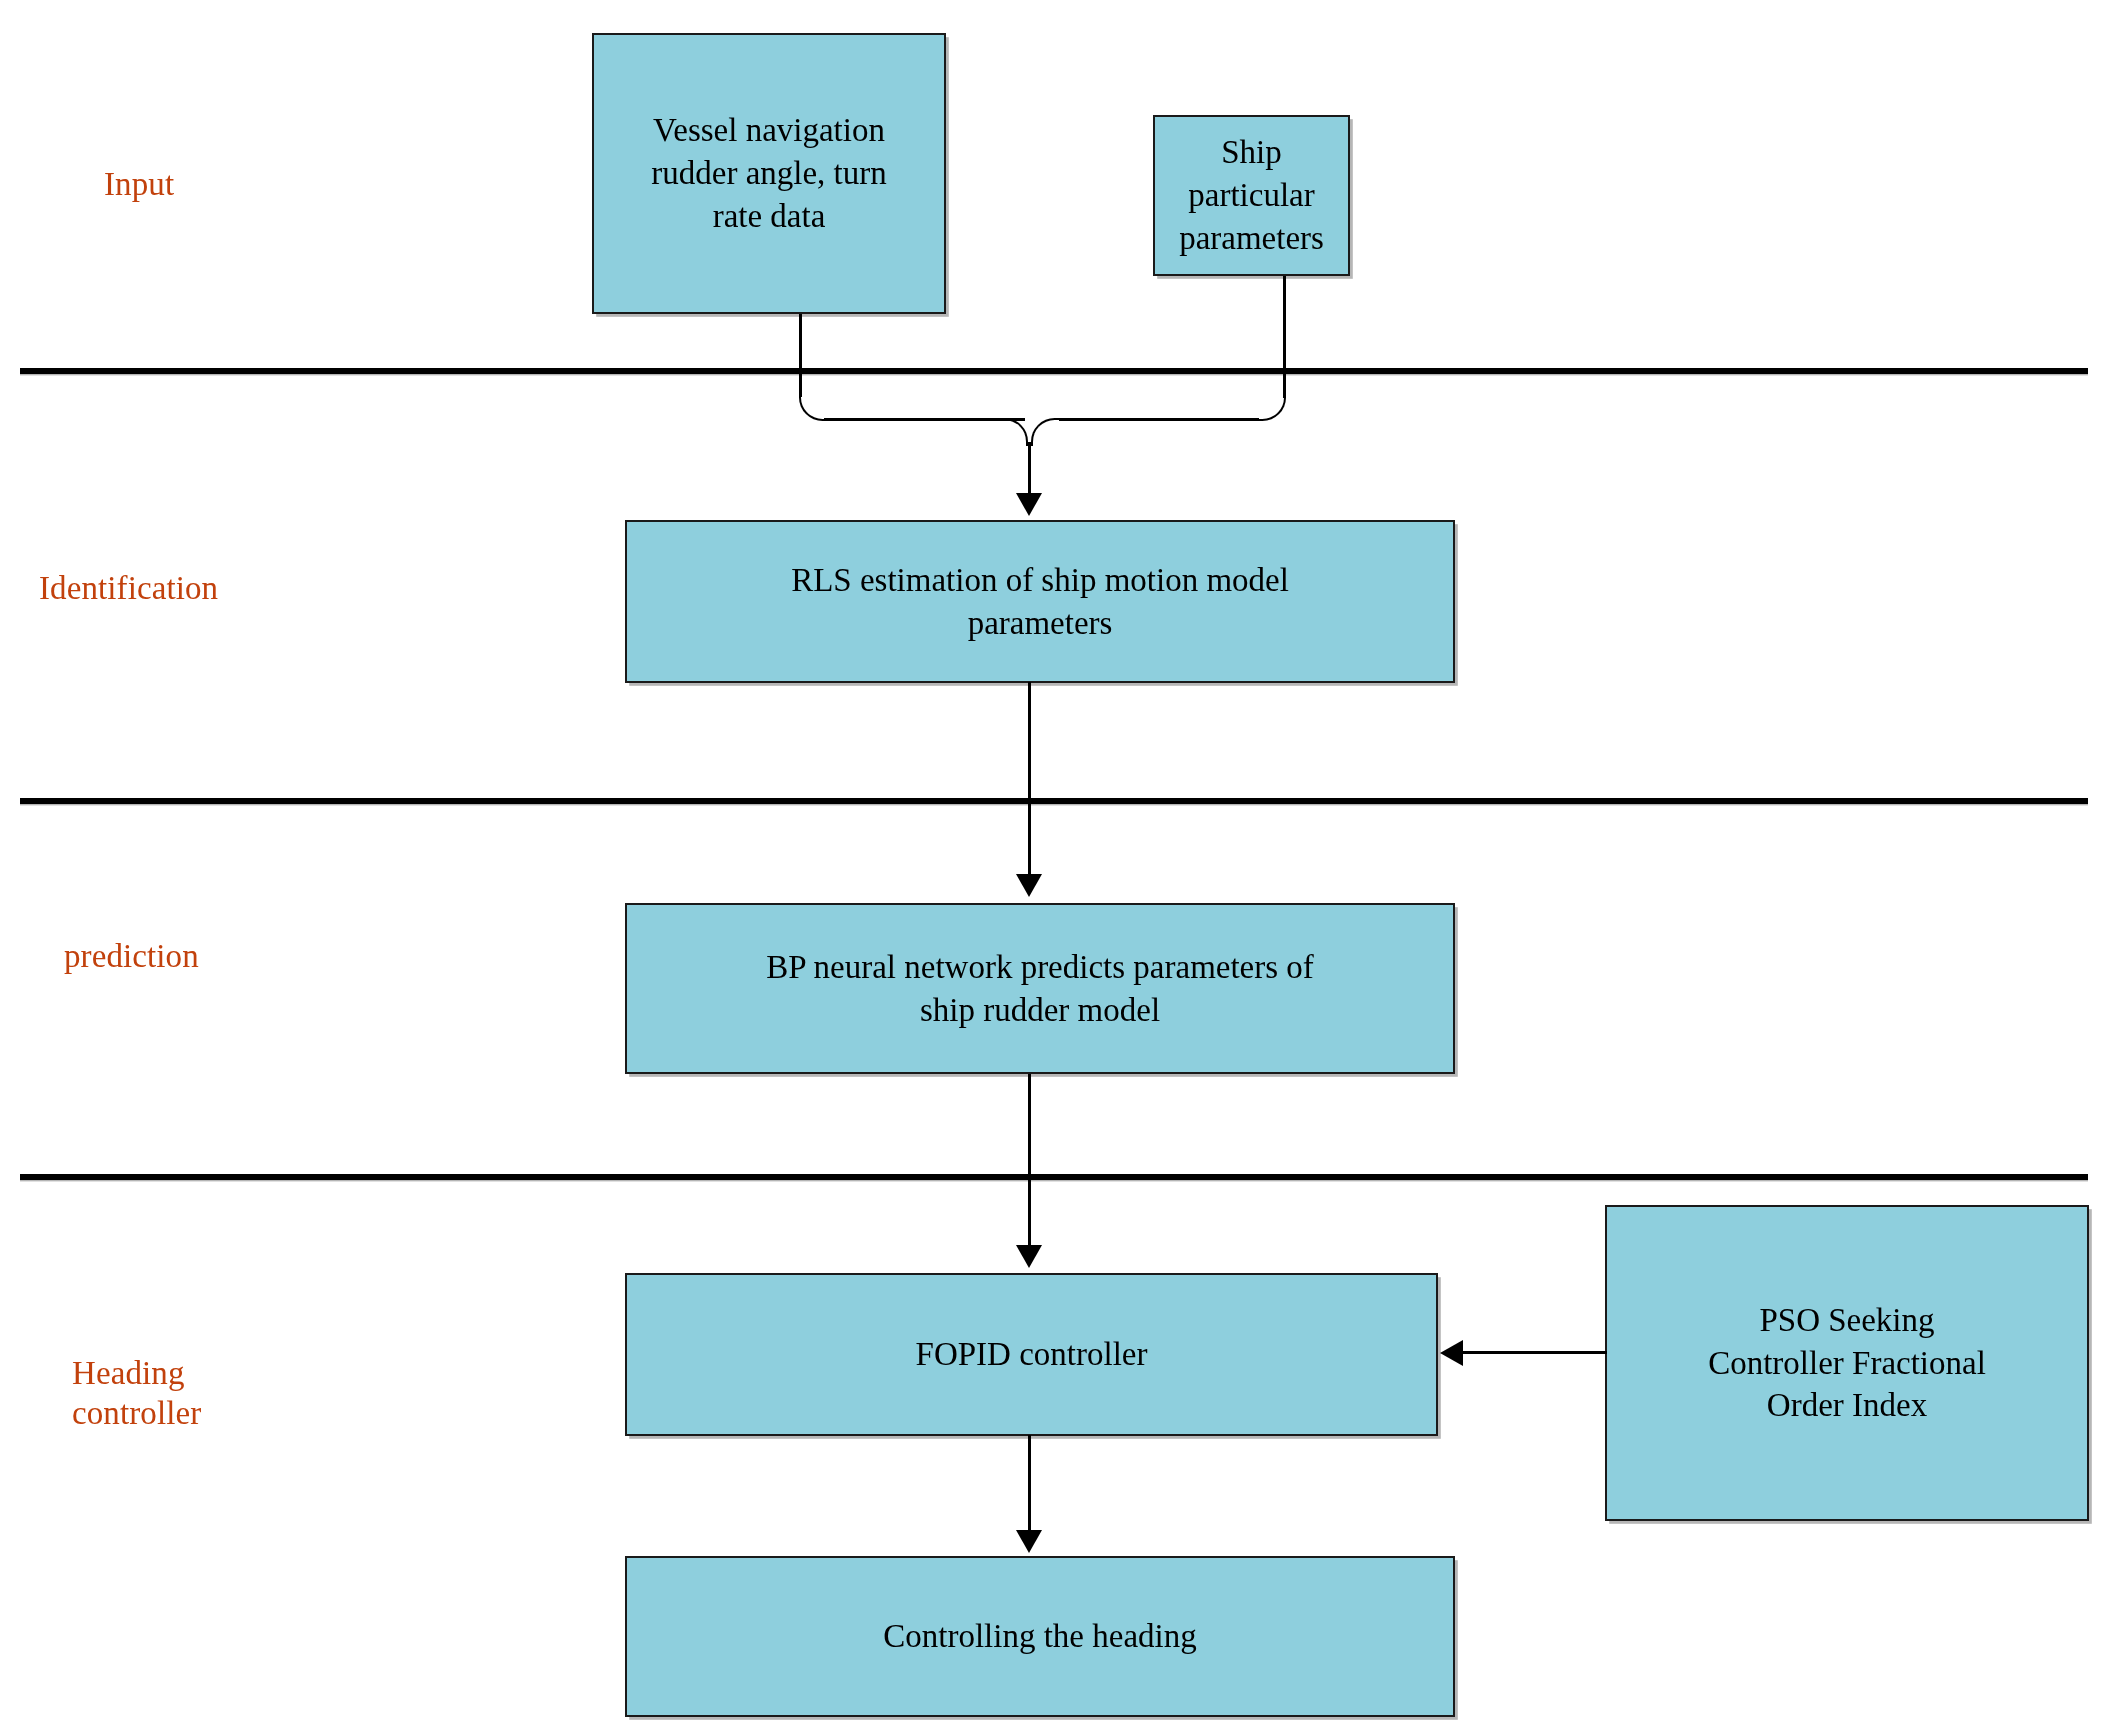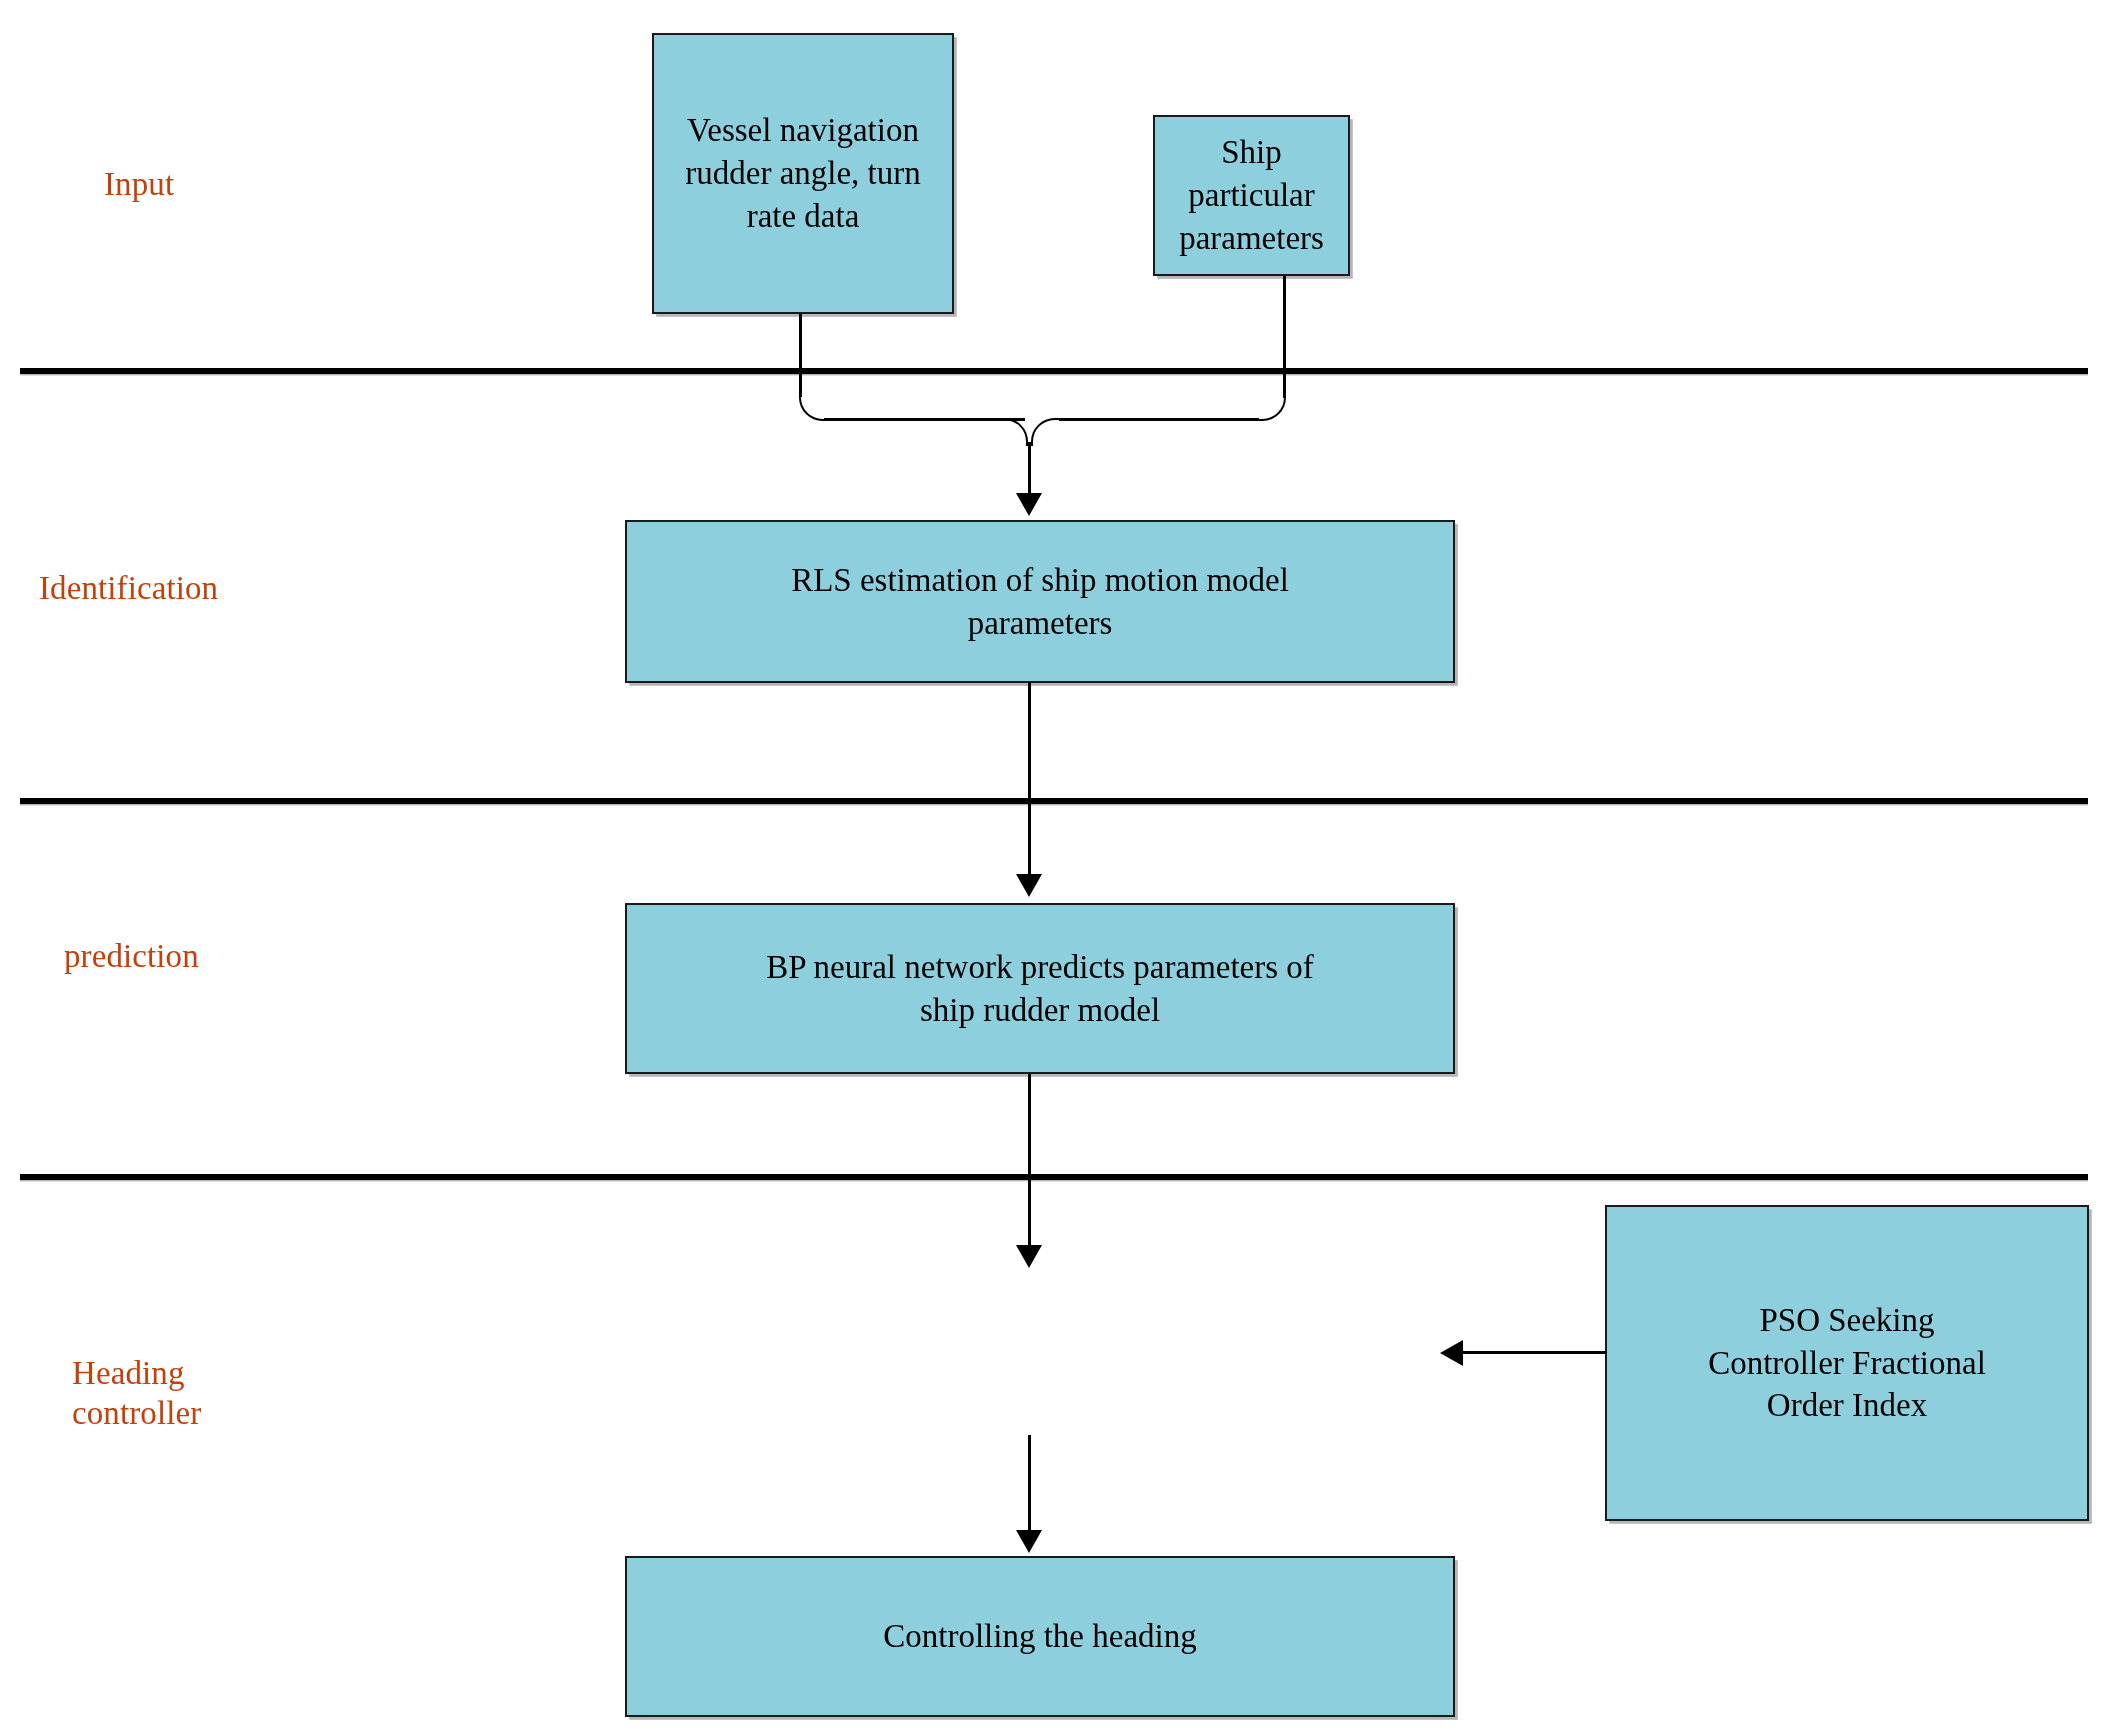--- a/index.html
+++ b/index.html
@@ -109,21 +109,21 @@
 
   <div class="stage-label" style="left:64px; top:936px; width:389px;">prediction</div>
 
   <div class="stage-label" style="left:72px; top:1353px; width:417px;">Heading
 controller</div>
 
   <div class="divider" style="top:368px;"></div>
   <div class="divider" style="top:798px;"></div>
   <div class="divider" style="top:1174px;"></div>
 
-  <div class="node" style="left:652px; top:33px; width:302px; height:281px;">
+  <div class="node" style="left:592px; top:33px; width:354px; height:281px;">
     <span>Vessel navigation
 rudder angle, turn
 rate data</span>
   </div>
 
   <div class="node" style="left:1153px; top:115px; width:197px; height:161px;">
     <span>Ship
 particular
 parameters</span>
   </div>
@@ -155,20 +155,23 @@
   <div class="arrow-down" style="left:1016px; top:874px;"></div>
 
   <div class="node" style="left:625px; top:903px; width:830px; height:171px;">
     <span>BP neural network predicts parameters of
 ship rudder model</span>
   </div>
 
   <div class="vline" style="left:1028px; top:1074px; height:174px;"></div>
   <div class="arrow-down" style="left:1016px; top:1245px;"></div>
 
+  <div class="node" style="left:625px; top:1273px; width:813px; height:163px;">
+    <span>FOPID controller</span>
+  </div>
 
   <div class="node" style="left:1605px; top:1205px; width:484px; height:316px;">
     <span>PSO Seeking
 Controller Fractional
 Order Index</span>
   </div>
 
   <div class="hline" style="left:1462px; top:1351px; width:145px;"></div>
   <div class="arrow-left" style="left:1440px; top:1340px;"></div>
 

